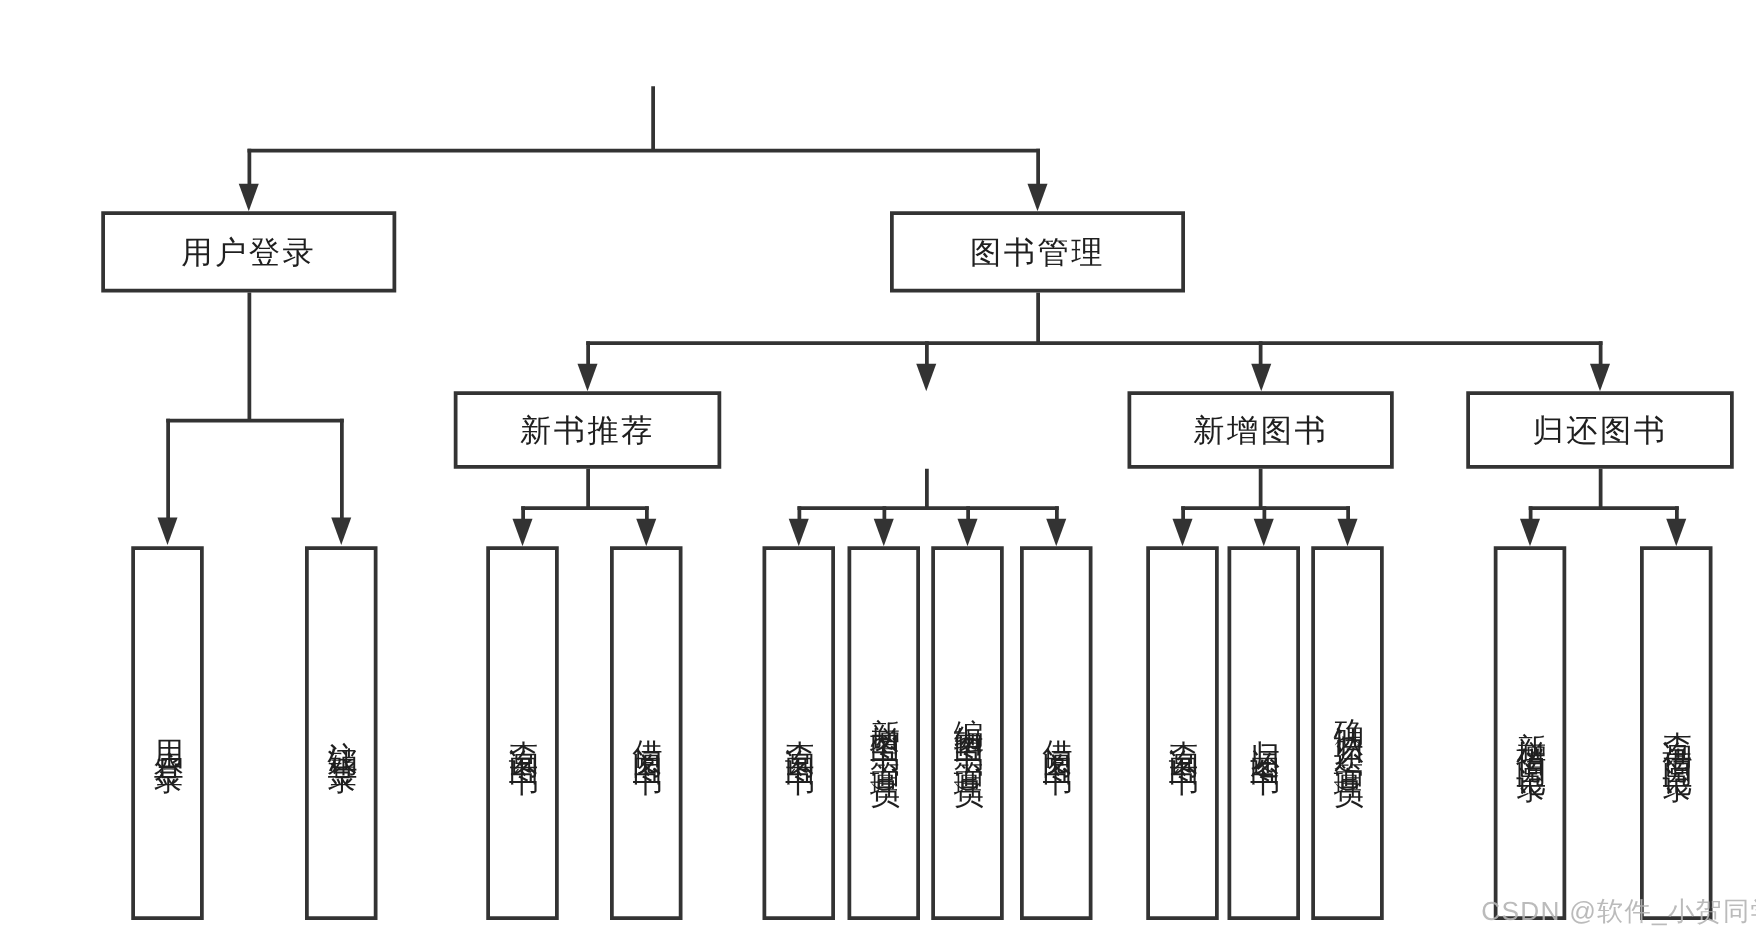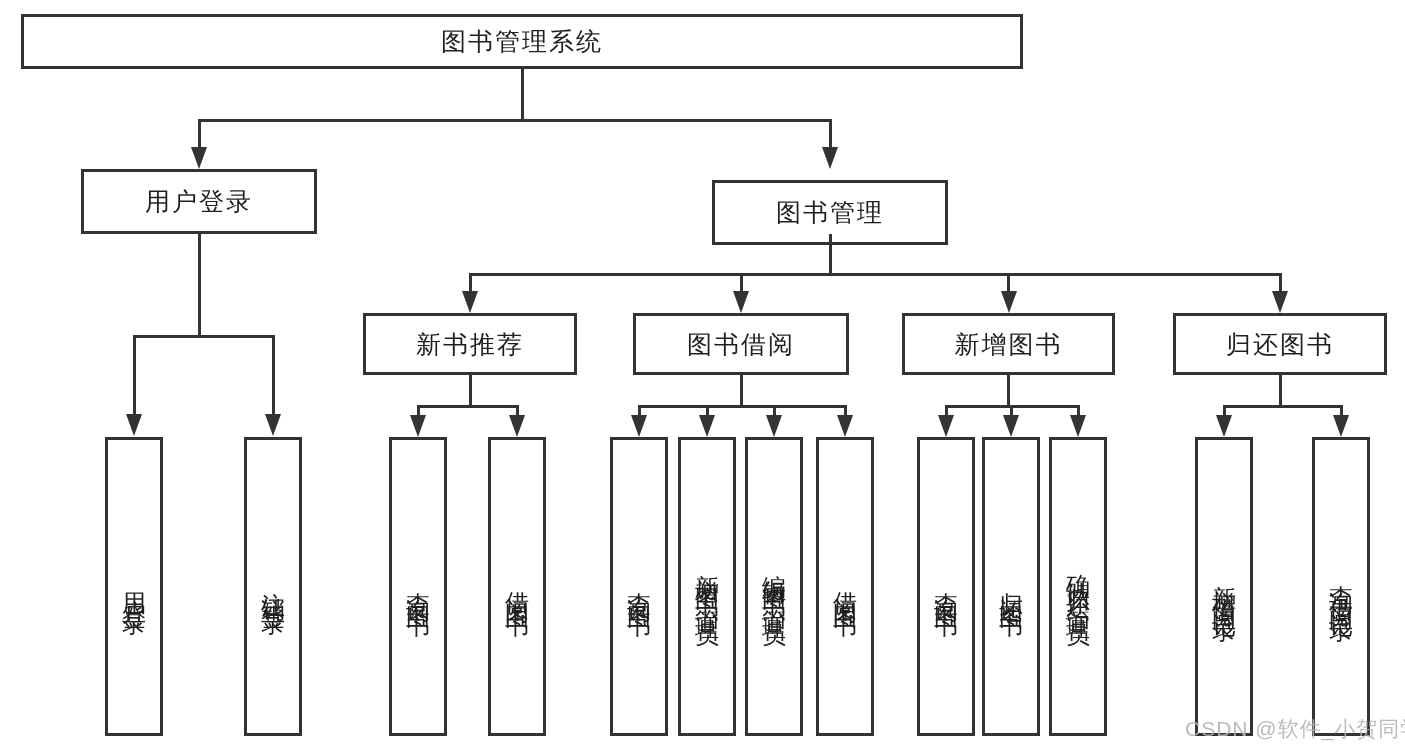--- a/index.html
+++ b/index.html
@@ -59,52 +59,50 @@
     opacity:.9;
     white-space:nowrap;
     z-index:10;
   }
 </style>
 </head>
 <body>
 
 <div id="canvas">
 
-  <div class="box hlabel" style="left:21px;top:14px;width:1002px;height:55px;">图书管理系统</div>
 
   <div class="ln" style="left:520.5px;top:69px;width:3px;height:51px;"></div>
   <div class="ln" style="left:197.5px;top:119px;width:634px;height:3px;"></div>
   <div class="ln" style="left:197.5px;top:119px;width:3px;height:30px;"></div>
   <div class="ar" style="left:191px;top:147px;"></div>
   <div class="ln" style="left:828.5px;top:119px;width:3px;height:30px;"></div>
   <div class="ar" style="left:822px;top:147px;"></div>
 
   <div class="box hlabel" style="left:81px;top:169px;width:236px;height:65px;">用户登录</div>
-  <div class="box hlabel" style="left:712px;top:180px;width:236px;height:65px;">图书管理</div>
+  <div class="box hlabel" style="left:712px;top:169px;width:236px;height:65px;">图书管理</div>
 
   <div class="ln" style="left:197.5px;top:234px;width:3px;height:103px;"></div>
   <div class="ln" style="left:132.5px;top:335px;width:142px;height:3px;"></div>
   <div class="ln" style="left:132.5px;top:335px;width:3px;height:80px;"></div>
   <div class="ar" style="left:126px;top:414px;"></div>
   <div class="ln" style="left:271.5px;top:335px;width:3px;height:80px;"></div>
   <div class="ar" style="left:265px;top:414px;"></div>
 
   <div class="ln" style="left:828.5px;top:234px;width:3px;height:41px;"></div>
   <div class="ln" style="left:468.5px;top:273px;width:813px;height:3px;"></div>
   <div class="ln" style="left:468.5px;top:273px;width:3px;height:20px;"></div>
   <div class="ar" style="left:462px;top:291px;"></div>
   <div class="ln" style="left:739.5px;top:273px;width:3px;height:20px;"></div>
   <div class="ar" style="left:733px;top:291px;"></div>
   <div class="ln" style="left:1007px;top:273px;width:3px;height:20px;"></div>
   <div class="ar" style="left:1000.5px;top:291px;"></div>
   <div class="ln" style="left:1278.5px;top:273px;width:3px;height:20px;"></div>
   <div class="ar" style="left:1272px;top:291px;"></div>
 
   <div class="box hlabel" style="left:363px;top:313px;width:214px;height:62px;">新书推荐</div>
-  <div class="box hlabel" style="left:633px;top:313px;width:216px;height:62px;">图书借阅</div>
   <div class="box hlabel" style="left:902px;top:313px;width:213px;height:62px;">新增图书</div>
   <div class="box hlabel" style="left:1173px;top:313px;width:214px;height:62px;">归还图书</div>
 
   <div class="ln" style="left:468.5px;top:375px;width:3px;height:32px;"></div>
   <div class="ln" style="left:416.5px;top:405px;width:102px;height:3px;"></div>
   <div class="ln" style="left:416.5px;top:405px;width:3px;height:12px;"></div>
   <div class="ar" style="left:410px;top:415px;"></div>
   <div class="ln" style="left:515.5px;top:405px;width:3px;height:12px;"></div>
   <div class="ar" style="left:509px;top:415px;"></div>
 

